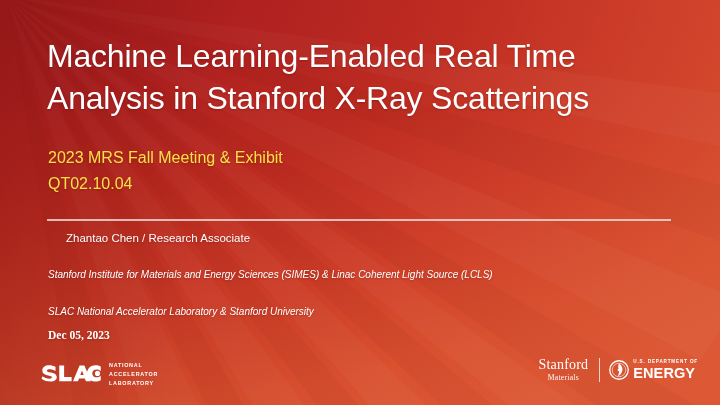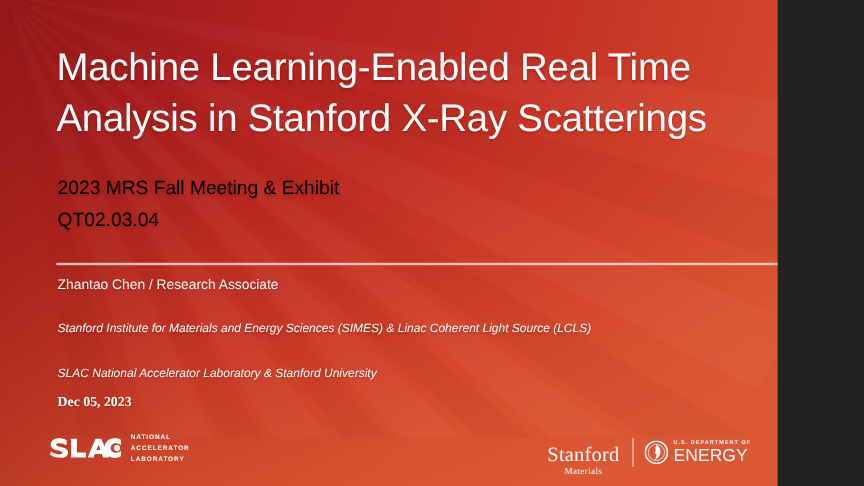--- a/index.html
+++ b/index.html
@@ -2,21 +2,21 @@
 <html><head>
 <meta charset="utf-8">
 <style>
   html, body {
     margin: 0;
     padding: 0;
     background: #222;
   }
   .slide {
     position: relative;
-    width: 648px;
+    width: 720px;
     height: 405px;
     overflow: hidden;
     font-family: "Liberation Sans", sans-serif;
     background: #c0301f;
   }
   
   .bg-base {
     position: absolute;
     inset: 0;
     background:
@@ -49,21 +49,21 @@
     line-height: 1.30;
     letter-spacing: -0.2px;
     text-shadow: 0 1px 2px rgba(90,10,10,0.35);
   }
   .title-line { display: block; white-space: nowrap; }
 
   .meta {
     position: absolute;
     left: 48px;
     top: 145px;
-    color: #000000;
+    color: #fde047;
     font-size: 16px;
     font-weight: 400;
     line-height: 1.62;
     text-shadow: 0 1px 2px rgba(90,10,10,0.30);
   }
   .meta-line { display: block; }
 
   .divider {
     position: absolute;
     left: 47px;
@@ -79,20 +79,21 @@
     top: 232px;
     color: #ffffff;
     text-shadow: 0 1px 2px rgba(90,10,10,0.30);
   }
   .author-name {
     display: block;
     font-size: 11.5px;
     font-weight: 400;
     line-height: 1.05;
     margin-bottom: 12px;
+    margin-left: 18px;
   }
   .author-affil {
     display: block;
     font-size: 10px;
     font-style: italic;
     font-weight: 400;
     line-height: 1.05;
     margin-bottom: 12px;
     margin-top: 26px;
   }
@@ -136,23 +137,22 @@
   }
   .stanford {
     text-align: center;
     color: #ffffff;
     font-family: "Liberation Serif", serif;
     line-height: 1;
     padding-right: 2px;
   }
   .stanford-name {
     display: block;
-    font-size: 17px;
+    font-size: 14px;
     letter-spacing: 0.2px;
-    margin-top: 12px;
   }
   .stanford-univ {
     display: block;
     font-size: 7.6px;
     letter-spacing: 0.3px;
     margin-top: 2px;
   }
   .logo-sep {
     width: 1px;
     height: 24px;
@@ -169,21 +169,21 @@
     color: #ffffff;
     font-size: 4.6px;
     font-weight: bold;
     letter-spacing: 0.85px;
     margin-bottom: 1px;
   }
   .doe-energy {
     display: block;
     color: #ffffff;
     font-size: 14.5px;
-    font-weight: normal;
+    font-weight: bold;
     letter-spacing: 0.1px;
   }
 </style>
 </head>
 <body>
 
 <div class="slide">
 
   <div class="bg-base"></div>
 
@@ -210,21 +210,21 @@
 
   <div class="content">
 
     <div class="title">
       <span class="title-line">Machine Learning-Enabled Real Time</span>
       <span class="title-line">Analysis in Stanford X-Ray Scatterings</span>
     </div>
 
     <div class="meta">
       <span class="meta-line">2023 MRS Fall Meeting &amp; Exhibit</span>
-      <span class="meta-line">QT02.03.04</span>
+      <span class="meta-line">QT02.10.04</span>
     </div>
 
     <div class="divider"></div>
 
     <div class="authors">
       <span class="author-name">Zhantao Chen / Research Associate</span>
       <span class="author-affil">Stanford Institute for Materials and Energy Sciences (SIMES) &amp; Linac Coherent Light Source (LCLS)</span>
       <span class="author-affil">SLAC National Accelerator Laboratory &amp; Stanford University</span>
       <span class="author-date">Dec 05, 2023</span>
     </div>

